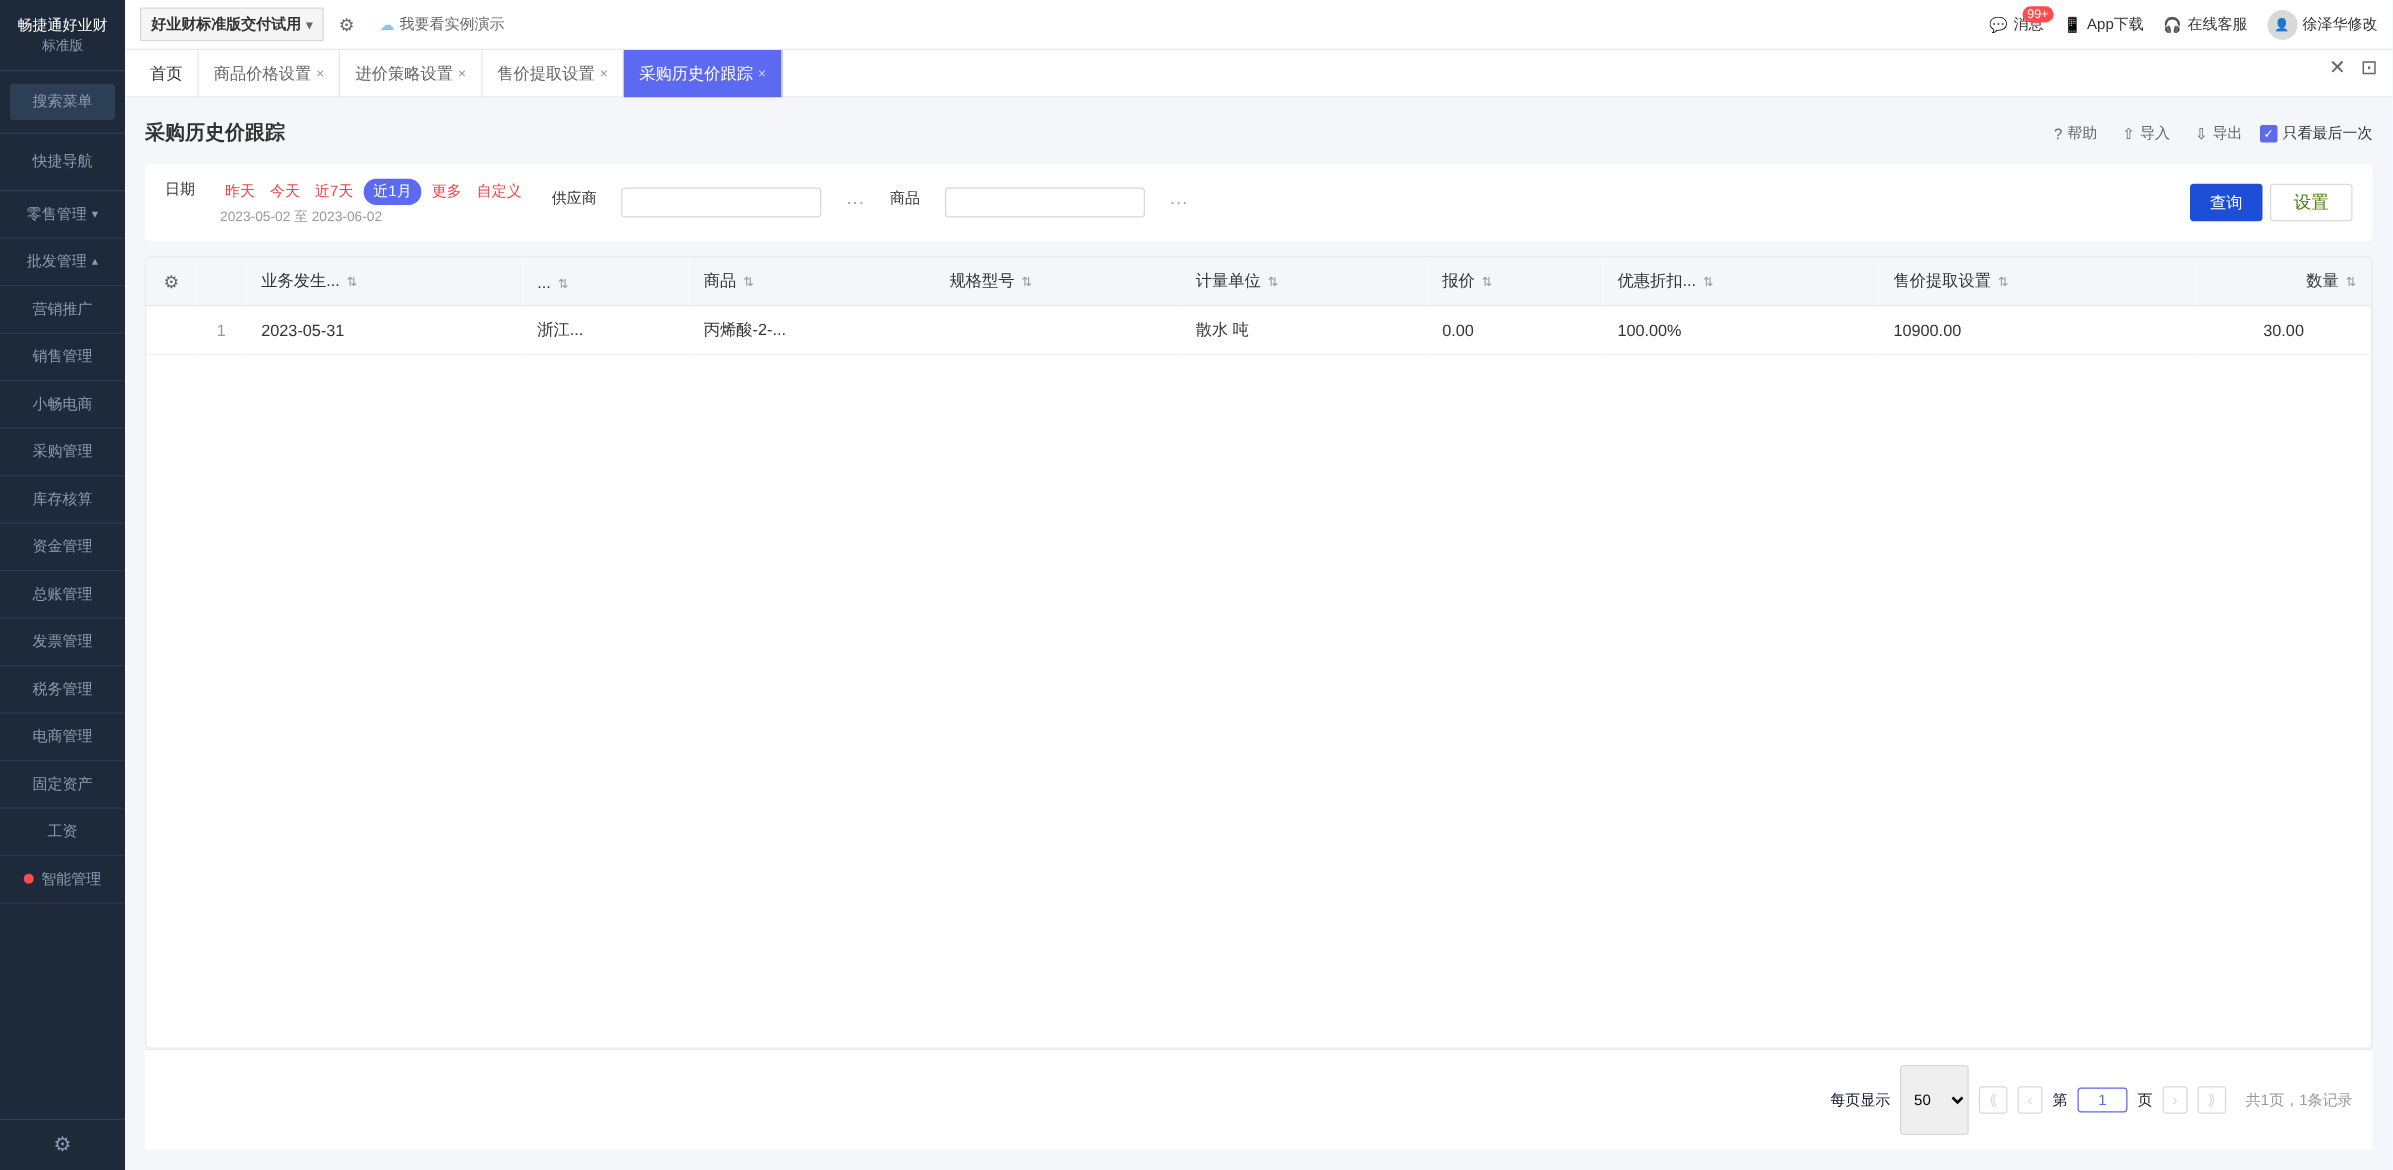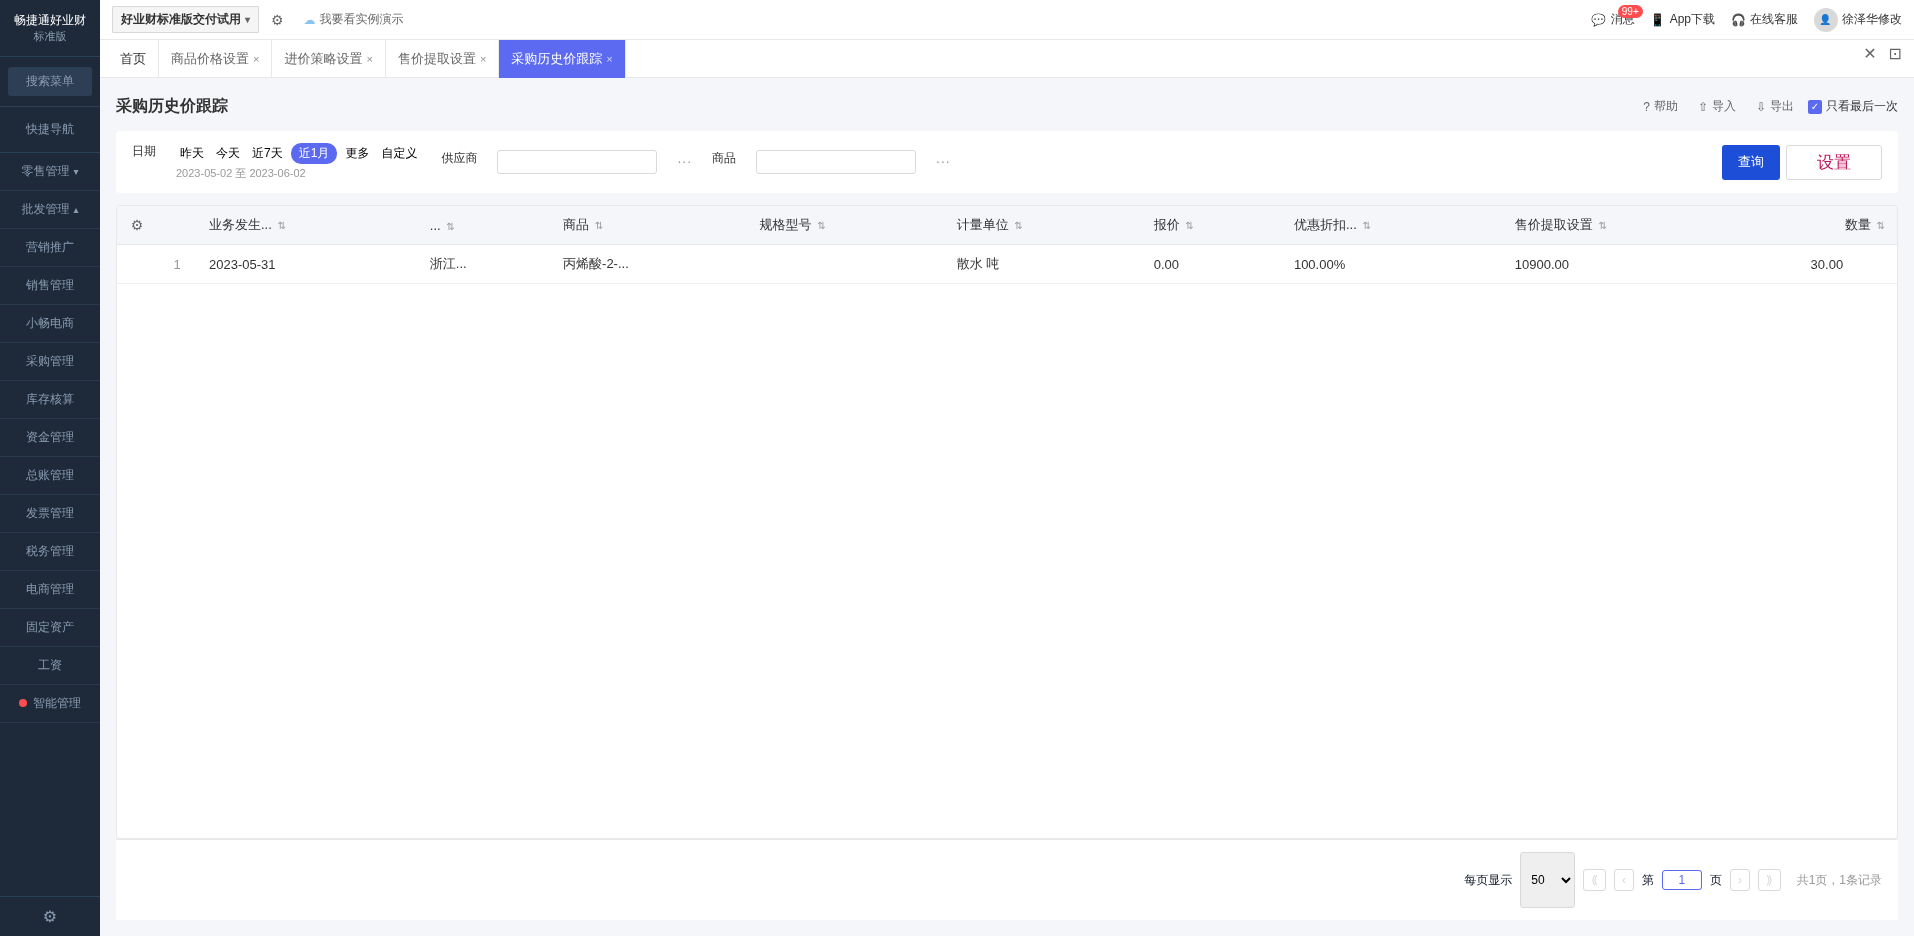--- a/index.html
+++ b/index.html
@@ -52,28 +52,28 @@
     .page-action-btn { display: flex; align-items: center; gap: 4px; font-size: 12px; color: #666; cursor: pointer; background: none; border: none; padding: 4px 6px; }
     .only-last-checkbox { display: flex; align-items: center; gap: 4px; font-size: 12px; color: #333; cursor: pointer; }
     .checkbox-blue { width: 14px; height: 14px; background: #5b6af0; border-radius: 2px; display: flex; align-items: center; justify-content: center; }
     .checkbox-blue::after { content: '✓'; color: #fff; font-size: 10px; }
 
     
     .filter-bar { background: #fff; border-radius: 4px; padding: 12px 16px; margin-bottom: 12px; display: flex; align-items: center; gap: 20px; flex-wrap: wrap; }
     .filter-group { display: flex; align-items: flex-start; gap: 20px; }
     .filter-label { font-size: 12px; color: #333; white-space: nowrap; }
     .date-options { display: flex; align-items: center; gap: 4px; }
-    .date-option { font-size: 12px; color: #000000; cursor: pointer; padding: 2px 4px; }
+    .date-option { font-size: 12px; color: #ef4444; cursor: pointer; padding: 2px 4px; }
     .date-option.active { background: #5b6af0; color: #fff; border-radius: 10px; padding: 2px 8px; }
     .date-range { font-size: 11px; color: #999; margin-top: 2px; }
     .filter-input { border: 1px solid #d9d9d9; border-radius: 3px; padding: 4px 8px; font-size: 12px; width: 160px; color: #333; outline: none; }
     .filter-dots { color: #999; cursor: pointer; font-size: 14px; letter-spacing: 1px; }
     .filter-actions { margin-left: auto; display: flex; gap: 6px; }
     .btn-query { background: #1d4ed8; color: #fff; border: none; border-radius: 3px; padding: 6px 16px; font-size: 13px; cursor: pointer; }
-    .btn-settings { background: #fff; color: #be185d; border: 1px solid #d9d9d9; border-radius: 3px; padding: 5px 30px; font-size: 17px; cursor: pointer; }
+    .btn-settings { background: #fff; color: #4d7c0f; border: 1px solid #d9d9d9; border-radius: 3px; padding: 5px 18px; font-size: 14px; cursor: pointer; }
 
     
     .table-container { background: #fff; border-radius: 4px; flex: 1; overflow: auto; border: 1px solid #e8e8e8; }
     table { width: 100%; border-collapse: collapse; font-size: 13px; }
     thead tr { background: #f5f6fa; border-bottom: 1px solid #e8e8e8; }
     thead th { padding: 10px 12px; text-align: left; color: #333; font-weight: 500; white-space: nowrap; position: relative; user-select: none; }
     thead th .sort-icon { font-size: 10px; color: #999; margin-left: 2px; }
     tbody tr { border-bottom: 1px solid #f0f0f0; }
     tbody td { padding: 10px 12px; color: #333; white-space: nowrap; }
     .col-num { width: 40px; text-align: center; color: #999; }

